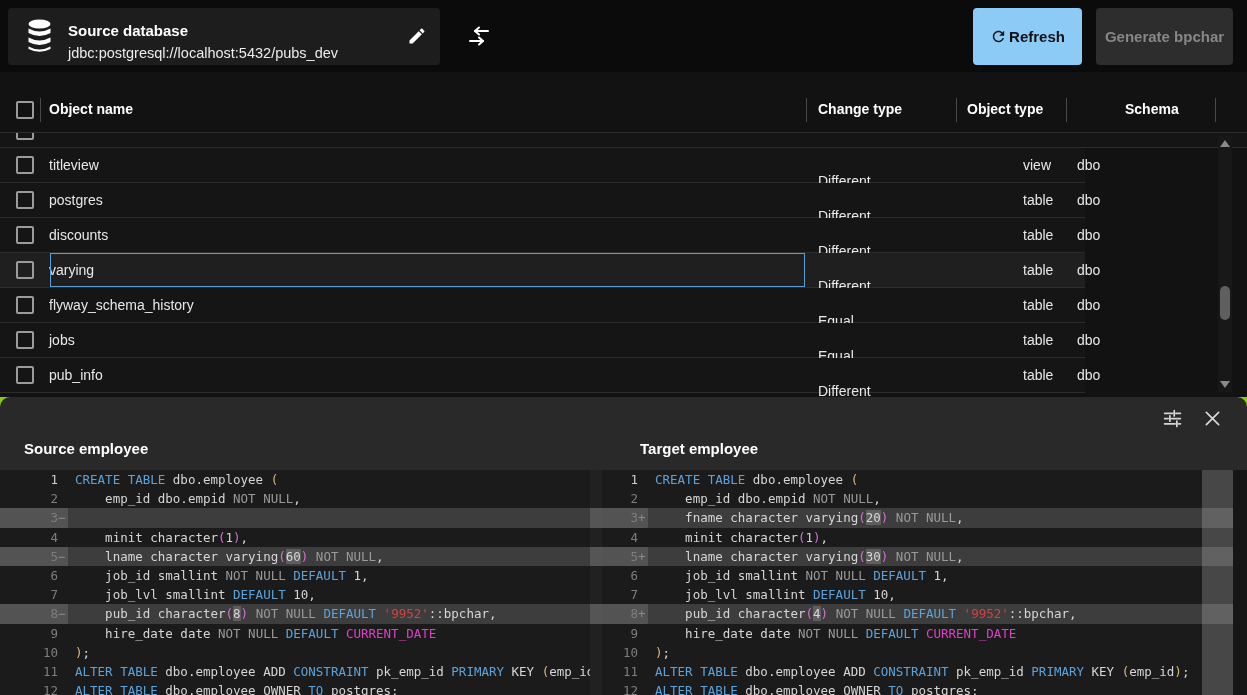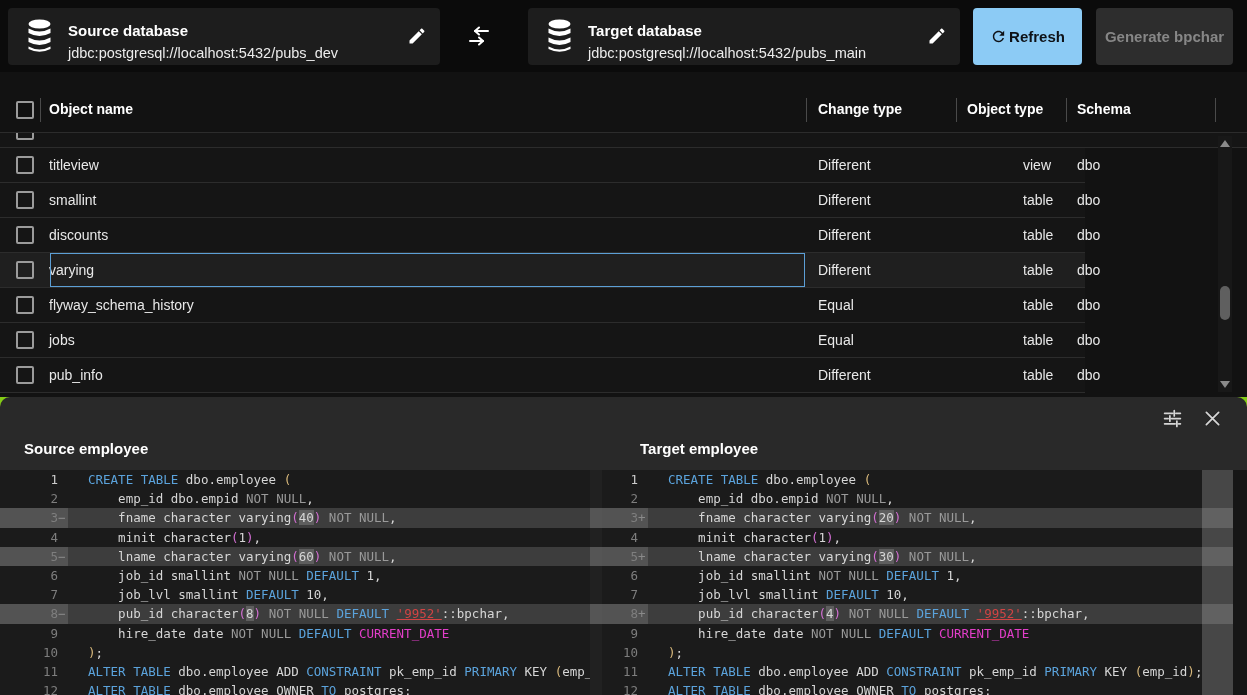--- a/index.html
+++ b/index.html
@@ -32,21 +32,21 @@
   .tick { position:absolute; top:10px; width:1px; height:24px; background:#4a4a4a; }
   .checkbox { display:inline-block; width:18px; height:18px; border:2px solid #9b9b9b; border-radius:2px; background:transparent; }
   .thead .checkbox { position:absolute; left:16px; top:13px; }
   .partialrow { position:absolute; left:0; top:61px; width:1247px; height:15px; background:#151515; overflow:hidden; border-bottom:1px solid #2c2c2c; }
   .partialrow .checkbox { position:absolute; left:16px; top:-11px; }
   .rows { position:absolute; left:0; top:76px; width:1247px; }
   .trow { position:relative; width:1085px; height:35px; background:#151515; border-bottom:1px solid #2c2c2c; font-size:14px; color:#e8e8e8; cursor:pointer; }
   .trow.selected { background:#1f1f1f; }
   .trow .cb { position:absolute; left:16px; top:8px; }
   .trow .c-name { position:absolute; left:49px; top:9px; white-space:nowrap; }
-  .trow .c-chg { position:absolute; left:818px; top:9px; }
+  .trow .c-chg { position:absolute; left:818px; top:25px; }
   .trow .c-typ { position:absolute; left:1023px; top:9px; }
   .trow .c-sch { position:absolute; left:1077px; top:9px; }
   .trow .selbox { position:absolute; left:50px; top:0; width:755px; height:34px; border:1px solid #5c9fd6; pointer-events:none; }
   
   .vscroll { position:absolute; right:15px; top:64px; width:14px; height:256px; background:#181818; }
   .arr { position:absolute; left:2px; width:0; height:0; border-left:5px solid transparent; border-right:5px solid transparent; cursor:pointer; }
   .arr-up { top:4px; border-bottom:7px solid #8a8a8a; }
   .arr-dn { bottom:4px; border-top:7px solid #8a8a8a; }
   .thumb { position:absolute; left:2px; top:150px; width:10px; height:34px; border-radius:5px; background:#5f5f5f; cursor:grab; }
   
@@ -62,23 +62,23 @@
   .pane-src { left:0; width:590px; }
   .pane-tgt { left:602px; width:600px; }
   .cl { display:flex; height:19.2px; line-height:19.2px; white-space:pre; }
   .cl.chg { background:#3d3d3d; }
   .gut { display:flex; flex:none; }
   .gut.gchg { background:#535353; }
   .ln { display:inline-block; text-align:right; color:#7e7e7e; }
   .ln.act { color:#cccccc; }
   .sgn { display:inline-block; width:10px; color:#8a8a8a; }
   .pane-src .ln { width:58px; } .pane-tgt .ln { width:36px; }
-  .code { flex:1; margin-left:20px; overflow:hidden; color:#d6d6d6; }
+  .code { flex:1; margin-left:7px; overflow:hidden; color:#d6d6d6; }
   .tk-kw { color:#5ba3dc; } .tk-id { color:#d6d6d6; } .tk-gr { color:#9a9a9a; }
-  .tk-pp { color:#d36fd3; } .tk-yb { color:#d9b97c; } .tk-str { color:#d14444;text-decoration:underline; } .tk-mg { color:#e23ec9; }
+  .tk-pp { color:#d36fd3; } .tk-yb { color:#d9b97c; } .tk-str { color:#d14444; } .tk-mg { color:#e23ec9; }
   .wbox { background:#5e5e5e; }
   .ruler { position:absolute; left:590px; top:0; width:12px; height:225px; background:#212121; }
   .rl-line { height:19.2px; } .rl-chg { background:#555555; }
   .minimap { position:absolute; left:1202px; top:0; width:31px; height:225px; background:#3a3a3a; cursor:pointer; }
   .mm-line { height:19.2px; background:#474747; } .mm-chg { background:#616161; }
   .right-strip { position:absolute; left:1233px; top:0; width:14px; height:225px; background:#161616; }
 </style>
 </head>
 <body>
 
@@ -105,37 +105,20 @@
 
     <span class="swap">
       <svg viewBox="0 0 26 26">
           <polyline points="13,4.5 9,8 13,11.5"></polyline>
           <line x1="9" y1="8" x2="22" y2="8"></line>
           <polyline points="13,14.5 17,18 13,21.5"></polyline>
           <line x1="4" y1="18" x2="17" y2="18"></line>
         </svg>
     </span>
 
-    <div class="db-card tgt">
-      <span class="db-icon">
-        <svg viewBox="0 0 27 35">
-            <ellipse cx="13.5" cy="5" rx="11" ry="4.6"></ellipse>
-            <path d="M2.5 9.5q11 6 22 0v4.5q-11 6-22 0z"></path>
-            <path d="M2.5 18.5q11 6 22 0v4.5q-11 6-22 0z"></path>
-            <path d="M2.5 27.5q11 6 22 0v2.5q-11 5.5-22 0z"></path>
-          </svg>
-      </span>
-      <div class="db-title">Target database</div>
-      <div class="db-url">jdbc:postgresql://localhost:5432/pubs_main</div>
-      <span class="pencil">
-        <svg viewBox="0 0 24 24">
-            <path d="M3 17.25V21h3.75L17.81 9.94l-3.75-3.75L3 17.25zM20.71 7.04c.39-.39.39-1.02 0-1.41l-2.34-2.34c-.39-.39-1.02-.39-1.41 0l-1.83 1.83 3.75 3.75 1.83-1.83z"></path>
-          </svg>
-      </span>
-    </div>
 
     <button class="btn btn-refresh">
       <svg viewBox="0 0 24 24">
           <path d="M17.65 6.35C16.2 4.9 14.21 4 12 4c-4.42 0-7.99 3.58-7.99 8s3.57 8 7.99 8c3.73 0 6.84-2.55 7.73-6h-2.08c-.82 2.33-3.04 4-5.65 4-3.31 0-6-2.69-6-6s2.69-6 6-6c1.66 0 3.14.69 4.22 1.78L13 11h7V4l-2.35 2.35z"></path>
         </svg>
       <span>Refresh</span>
     </button>
     <button class="btn btn-generate">
       <span>Generate bpchar</span>
     </button>
@@ -144,39 +127,39 @@
   <section class="objtable">
     <div class="thead">
       <span class="checkbox"></span>
       <span class="tick" style="left:40px"></span>
       <span class="col" style="left:49px">Object name</span>
       <span class="tick" style="left:806px"></span>
       <span class="col" style="left:818px">Change type</span>
       <span class="tick" style="left:956px"></span>
       <span class="col" style="left:967px">Object type</span>
       <span class="tick" style="left:1066px"></span>
-      <span class="col" style="left:1077px">Schema</span>
+      <span class="col" style="left:1125px">Schema</span>
       <span class="tick" style="left:1215px"></span>
     </div>
 
     <div class="partialrow">
       <span class="checkbox"></span>
     </div>
 
     <div class="rows" id="rows">
         <div class="trow">
           <span class="cb checkbox"></span>
           <span class="c-name">titleview</span>
           <span class="c-chg">Different</span>
           <span class="c-typ">view</span>
           <span class="c-sch">dbo</span>
         </div>
         <div class="trow">
           <span class="cb checkbox"></span>
-          <span class="c-name">smallint</span>
+          <span class="c-name">postgres</span>
           <span class="c-chg">Different</span>
           <span class="c-typ">table</span>
           <span class="c-sch">dbo</span>
         </div>
         <div class="trow">
           <span class="cb checkbox"></span>
           <span class="c-name">discounts</span>
           <span class="c-chg">Different</span>
           <span class="c-typ">table</span>
           <span class="c-sch">dbo</span>
@@ -230,21 +213,21 @@
           <path d="M5 5l14 14M19 5L5 19"></path>
         </svg>
     </span>
     <div class="panel-title pt-src">Source employee</div>
     <div class="panel-title pt-tgt">Target employee</div>
 
     <div class="code-area">
       <div class="pane pane-src" id="src-pane">
           <div class="cl"><span class="gut"><span class="ln act">1</span><span class="sgn"></span></span><span class="code"><span class="tk-kw">CREATE TABLE</span><span class="tk-id"> dbo.employee </span><span class="tk-yb">(</span></span></div>
           <div class="cl"><span class="gut"><span class="ln">2</span><span class="sgn"></span></span><span class="code"><span class="tk-id">    emp_id dbo.empid </span><span class="tk-gr">NOT NULL</span><span class="tk-id">,</span></span></div>
-          <div class="cl chg"><span class="gut gchg"><span class="ln">3</span><span class="sgn">−</span></span><span class="code"><span class="tk-id">    fname character varying</span><span class="tk-pp">(</span><span class="tk-id wbox">40</span><span class="tk-pp">)</span><span class="tk-id"> </span><span class="tk-gr">NOT NULL</span><span class="tk-id">,</span></span></div>
+          <div class="cl chg"><span class="gut gchg"><span class="ln">3</span><span class="sgn">−</span></span></div>
           <div class="cl"><span class="gut"><span class="ln">4</span><span class="sgn"></span></span><span class="code"><span class="tk-id">    minit character</span><span class="tk-pp">(</span><span class="tk-id">1</span><span class="tk-pp">)</span><span class="tk-id">,</span></span></div>
           <div class="cl chg"><span class="gut gchg"><span class="ln">5</span><span class="sgn">−</span></span><span class="code"><span class="tk-id">    lname character varying</span><span class="tk-pp">(</span><span class="tk-id wbox">60</span><span class="tk-pp">)</span><span class="tk-id"> </span><span class="tk-gr">NOT NULL</span><span class="tk-id">,</span></span></div>
           <div class="cl"><span class="gut"><span class="ln">6</span><span class="sgn"></span></span><span class="code"><span class="tk-id">    job_id smallint </span><span class="tk-gr">NOT NULL</span><span class="tk-id"> </span><span class="tk-kw">DEFAULT</span><span class="tk-id"> 1,</span></span></div>
           <div class="cl"><span class="gut"><span class="ln">7</span><span class="sgn"></span></span><span class="code"><span class="tk-id">    job_lvl smallint </span><span class="tk-kw">DEFAULT</span><span class="tk-id"> 10,</span></span></div>
           <div class="cl chg"><span class="gut gchg"><span class="ln">8</span><span class="sgn">−</span></span><span class="code"><span class="tk-id">    pub_id character</span><span class="tk-pp">(</span><span class="tk-id wbox">8</span><span class="tk-pp">)</span><span class="tk-id"> </span><span class="tk-gr">NOT NULL</span><span class="tk-id"> </span><span class="tk-kw">DEFAULT</span><span class="tk-id"> </span><span class="tk-str">'9952'</span><span class="tk-id">::bpchar,</span></span></div>
           <div class="cl"><span class="gut"><span class="ln">9</span><span class="sgn"></span></span><span class="code"><span class="tk-id">    hire_date date </span><span class="tk-gr">NOT NULL</span><span class="tk-id"> </span><span class="tk-kw">DEFAULT</span><span class="tk-id"> </span><span class="tk-mg">CURRENT_DATE</span></span></div>
           <div class="cl"><span class="gut"><span class="ln">10</span><span class="sgn"></span></span><span class="code"><span class="tk-yb">)</span><span class="tk-id">;</span></span></div>
           <div class="cl"><span class="gut"><span class="ln">11</span><span class="sgn"></span></span><span class="code"><span class="tk-kw">ALTER TABLE</span><span class="tk-id"> dbo.employee ADD </span><span class="tk-kw">CONSTRAINT</span><span class="tk-id"> pk_emp_id </span><span class="tk-kw">PRIMARY</span><span class="tk-id"> KEY </span><span class="tk-yb">(</span><span class="tk-id">emp_id</span></span></div>
           <div class="cl"><span class="gut"><span class="ln">12</span><span class="sgn"></span></span><span class="code"><span class="tk-kw">ALTER TABLE</span><span class="tk-id"> dbo.employee OWNER </span><span class="tk-kw">TO</span><span class="tk-id"> postgres;</span></span></div>
         </div>

